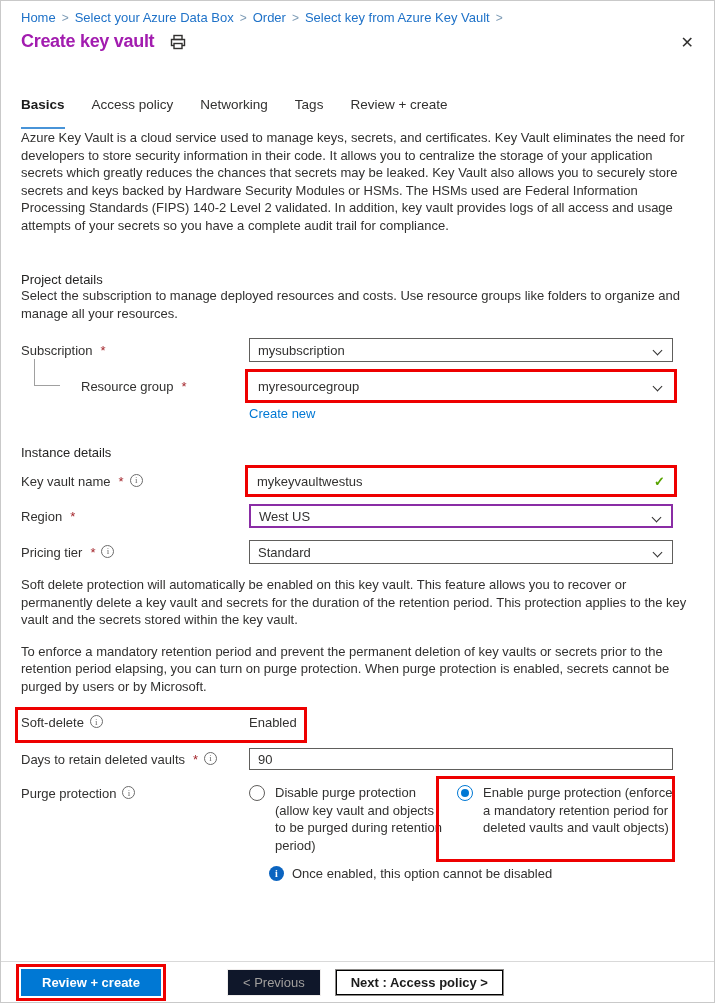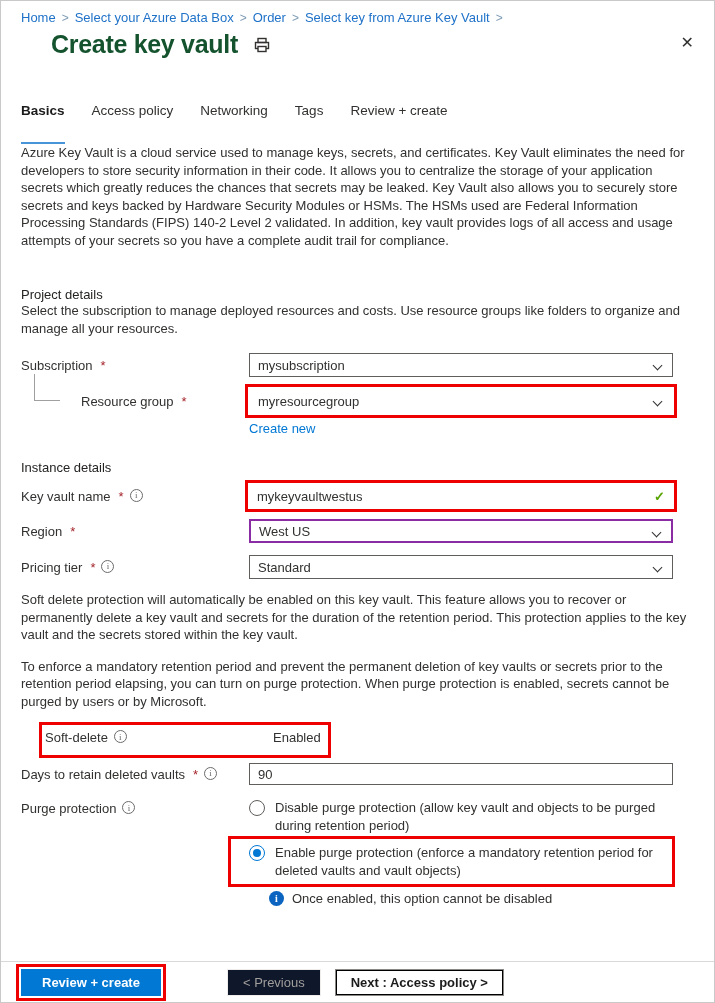--- a/index.html
+++ b/index.html
@@ -11,26 +11,26 @@
     font-family:"Liberation Sans", sans-serif;
     font-size:13px; color:#323130;
     position:relative; overflow:hidden;
   }
   
   .breadcrumb { padding:9px 20px 0 20px; font-size:13px; white-space:nowrap; }
   .crumb { color:#1f72c8; text-decoration:none; cursor:pointer; }
   .sep { color:#7e9cb6; margin:0 6px; font-size:12px; }
   
   .titlebar { margin-top:5px; padding:0 20px; display:flex; align-items:center; }
-  .page-title { font-size:25px; font-weight:700; color:#14532d; letter-spacing:-0.3px;margin-left:30px; }
+  .page-title { font-size:18px; font-weight:700; color:#a21caf; letter-spacing:-0.3px; }
   .print-icon { margin-left:16px; margin-top:4px; cursor:pointer; }
   .close-x { position:absolute; top:34px; right:20px; font-size:16px; color:#323130; cursor:pointer; line-height:1; }
   
   .tabs { margin-top:44px; padding:0 20px; display:flex; gap:27px; font-size:13.5px; }
-  .tab { padding-bottom:24px; cursor:pointer; color:#323130; border-bottom:2px solid transparent; }
+  .tab { padding-bottom:15px; cursor:pointer; color:#323130; border-bottom:2px solid transparent; }
   .tab.active { font-weight:700; color:#1b1b1b; border-bottom:2px solid #4894d8; }
   
   .content { padding:0 22px 0 20px; }
   p.body-text { margin:0; line-height:17.5px; }
   .intro { margin-top:28px; }
   .section-heading { margin-top:38px; font-size:13px; color:#252423; }
   .section-desc { margin-top:10px; }
   
   .row { display:flex; align-items:center; margin-bottom:12px; position:relative; }
   .lbl { width:228px; flex-shrink:0; display:flex; align-items:flex-start; gap:6px; color:#323130; }
@@ -61,21 +61,21 @@
   .connector { position:absolute; left:13px; top:-15px; width:26px; height:27px;
     border-left:1px solid #a0a0a0; border-bottom:1px solid #a0a0a0; }
   .indent-lbl { padding-left:60px; }
   
   .hl { position:absolute; border:3px solid #ee0000; pointer-events:none; z-index:5; }
   .hl-ctrl { inset:-5px -4px; }
   .hl-softdelete { left:-6px; top:-8px; width:292px; height:36px; }
   .hl-radio { left:-21px; right:-2px; top:-8px; bottom:-8px; }
   .hl-btn { inset:-6px -6px; }
   
-  .radio-group { display:flex; flex-direction:column; gap:10px; width:424px; }
+  .radio-group { display:flex; flex-direction:row; gap:10px; width:424px; }
   .radio-option { display:flex; gap:10px; position:relative; align-items:flex-start; }
   .radio { width:16px; height:16px; border:1px solid #605e5c; border-radius:50%;
     flex-shrink:0; margin-top:1px; position:relative; cursor:pointer; background:#fff; }
   .radio.selected { border-color:#0078d4; }
   .radio.selected::after { content:""; position:absolute; inset:3px; background:#0078d4; border-radius:50%; }
   .radio-label { line-height:17.5px; cursor:pointer; }
   .note-row { margin:10px 0 0 248px; display:flex; align-items:center; gap:8px; }
   
   .footer { position:absolute; left:0; right:0; bottom:0; height:41px;
     border-top:1px solid #d9d9d9; background:#fff; display:flex; align-items:center; padding:0 20px; }
@@ -187,21 +187,21 @@
       <div class="selectbox">
         <span>Standard</span>
         <span class="chev"></span>
       </div>
     </div>
   </div>
 
   <p class="body-text" style="margin-top:9px;">Soft delete protection will automatically be enabled on this key vault. This feature allows you to recover or permanently delete a key vault and secrets for the duration of the retention period. This protection applies to the key vault and the secrets stored within the key vault.</p>
   <p class="body-text" style="margin-top:14px;">To enforce a mandatory retention period and prevent the permanent deletion of key vaults or secrets prior to the retention period elapsing, you can turn on purge protection. When purge protection is enabled, secrets cannot be purged by users or by Microsoft.</p>
 
-  <div class="row" style="margin-top:20px;margin-left:24px;">
+  <div class="row" style="margin-top:20px;">
     <div class="hl hl-softdelete"></div>
     <div class="lbl">
       <span>Soft-delete</span>
         <span class="info"></span>
     </div>
     <span class="soft-value">Enabled</span>
   </div>
 
   <div class="row" style="margin-top:18px;">
     <div class="lbl">

